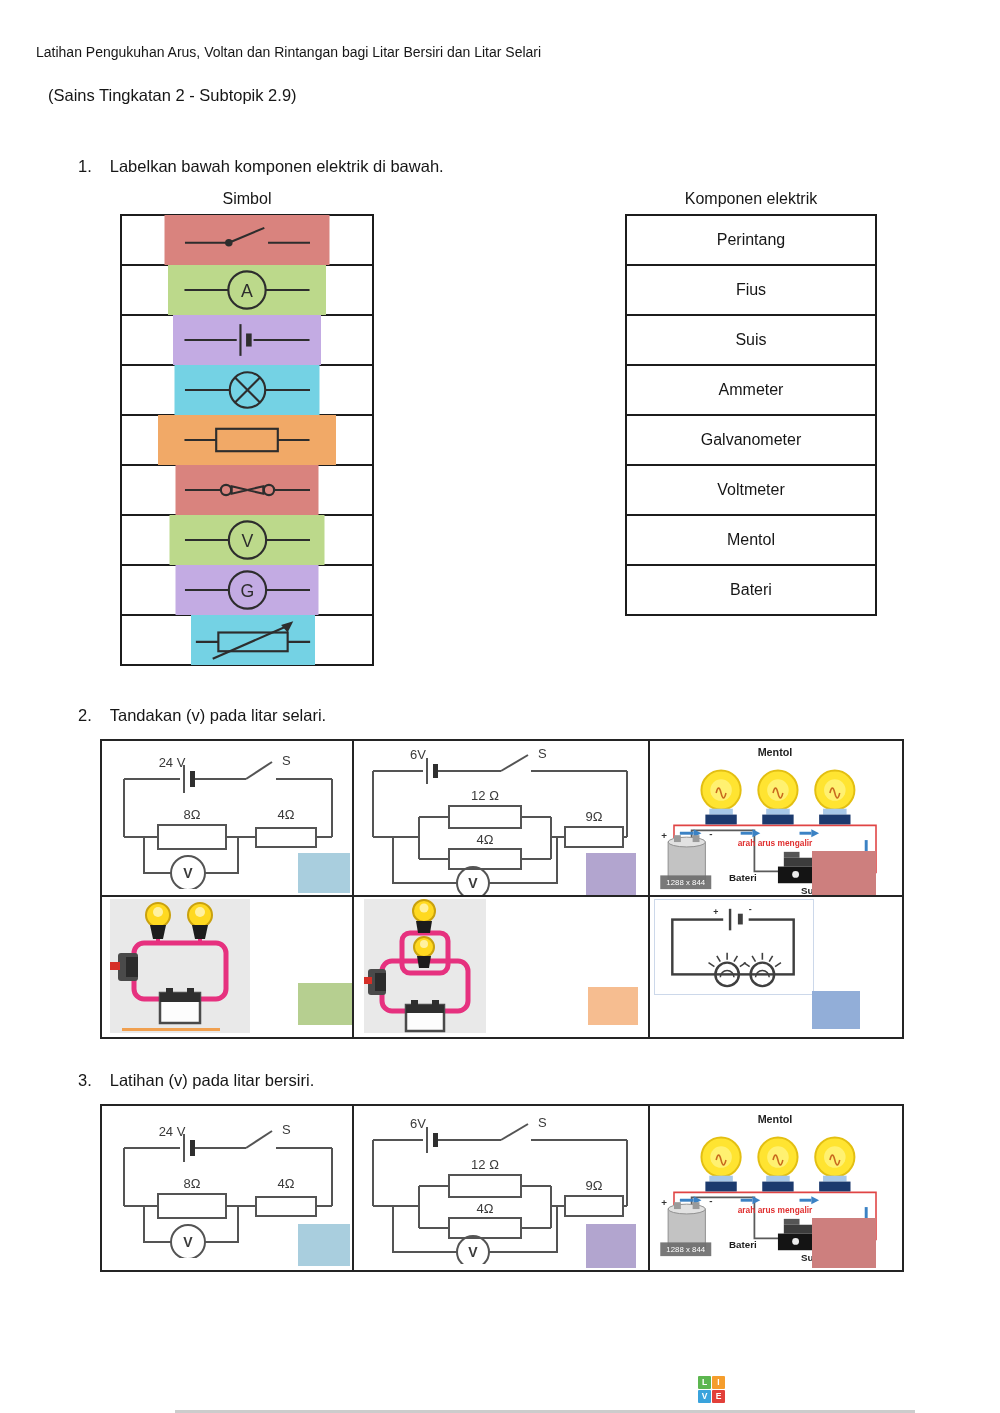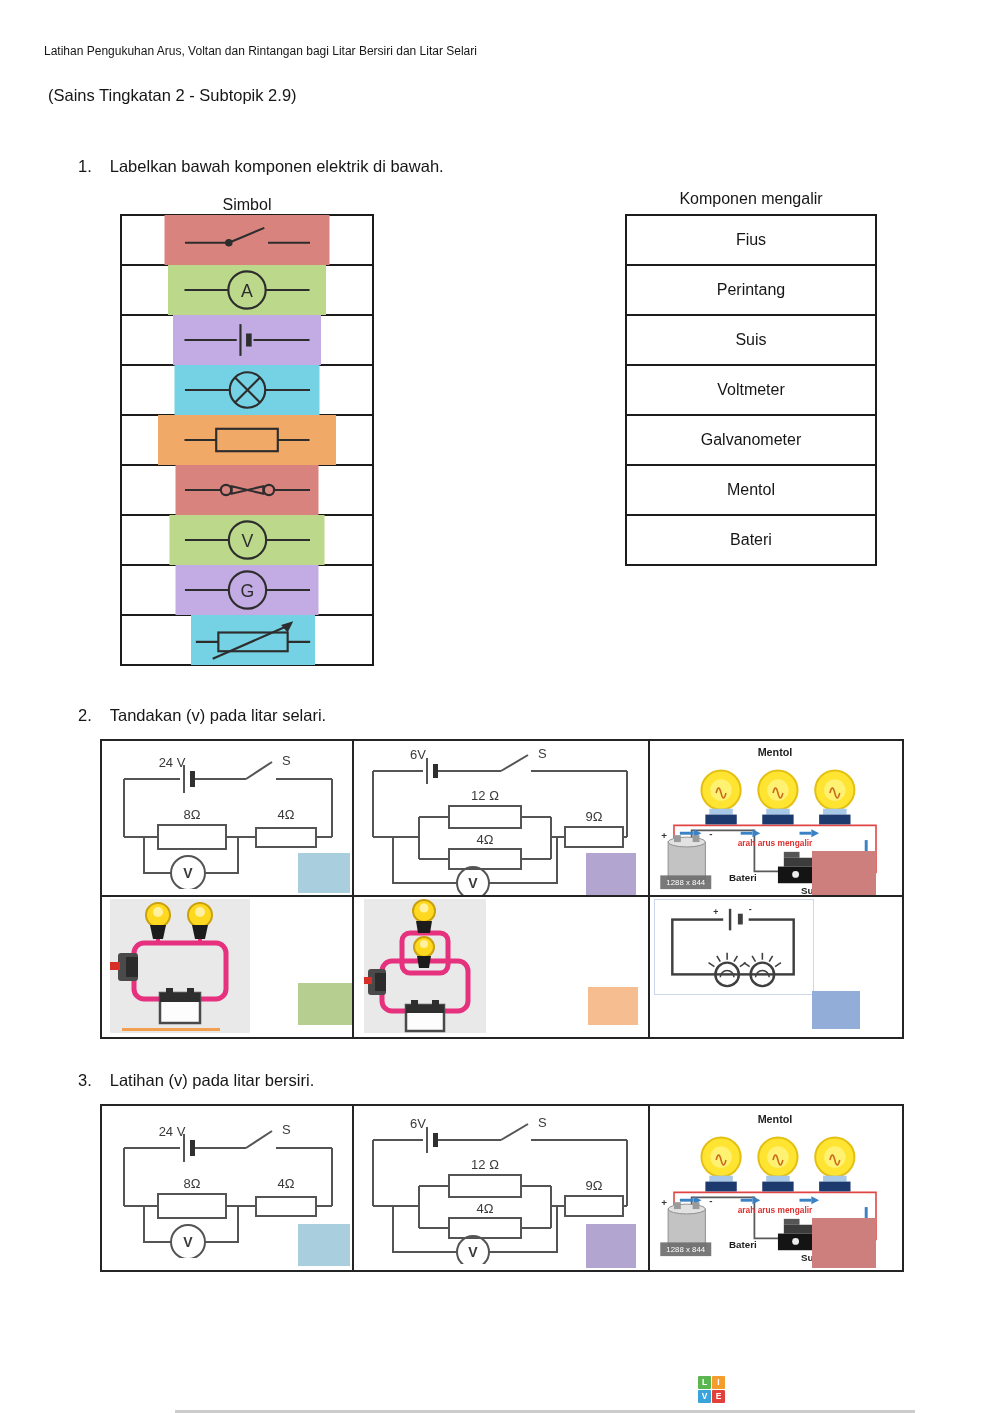--- a/index.html
+++ b/index.html
@@ -1,28 +1,28 @@
 <!DOCTYPE html>
 <html><head>
 <meta charset="utf-8">
 <style>
   html,body{margin:0;padding:0;}
   body{width:1000px;height:1413px;position:relative;background:#ffffff;
        font-family:"Liberation Sans",sans-serif;color:#161616;overflow:hidden;}
   .abs{position:absolute;}
   
-  .title{left:44px;top:44px;font-size:12px;}
+  .title{left:36px;top:44px;font-size:14px;}
   .subtitle{left:48px;top:86px;font-size:16.5px;}
   .qhead{display:flex;gap:18px;font-size:16.5px;}
   .q1head{left:78px;top:157px;}
   .q2head{left:78px;top:706px;}
   .q3head{left:78px;top:1071px;}
   
   .tbl-head{font-size:16px;text-align:center;}
-  .sym-head{left:120px;top:196px;width:254px;}
+  .sym-head{left:120px;top:190px;width:254px;}
   .cmp-head{left:625px;top:190px;width:252px;}
   .sym-table{left:120px;top:214px;width:250px;border:2px solid #1c1c1c;}
   .sym-row{position:relative;height:48px;border-bottom:2px solid #1c1c1c;background:#fff;}
   .sym-row:last-child{border-bottom:none;}
   .sym-tile{position:absolute;top:-1px;left:50%;transform:translateX(-50%);height:50px;
             display:flex;align-items:center;justify-content:center;z-index:2;}
   .sym-row:nth-child(1) .sym-tile{width:165px;}
   .sym-row:nth-child(2) .sym-tile{width:158px;}
   .sym-row:nth-child(3) .sym-tile{width:148px;}
   .sym-row:nth-child(4) .sym-tile{width:145px;}
@@ -201,28 +201,29 @@
       <svg class="symsvg" width="118" height="44" viewBox="0 0 126 44">
         <path class="st" d="M2,24 H26 M100,24 H124" stroke-width="1.8"></path>
         <rect class="st" x="26" y="14" width="74" height="20"></rect>
         <line class="st" x1="20" y1="42" x2="102" y2="6"></line>
         <path class="fl" d="M106,2 L93,6 L100,14 Z"></path>
       </svg>
     </div>
   </div>
 </div>
 
-<div class="abs tbl-head cmp-head">Komponen mengalir</div>
+<div class="abs tbl-head cmp-head">Komponen elektrik</div>
 
 <div class="abs cmp-table">
+  <div class="cmp-row">Perintang</div>
   <div class="cmp-row">Fius</div>
-  <div class="cmp-row">Perintang</div>
   <div class="cmp-row">Suis</div>
+  <div class="cmp-row">Ammeter</div>
+  <div class="cmp-row">Galvanometer</div>
   <div class="cmp-row">Voltmeter</div>
-  <div class="cmp-row">Galvanometer</div>
   <div class="cmp-row">Mentol</div>
   <div class="cmp-row">Bateri</div>
 </div>
 
 <div class="abs qhead q2head">
   <span>2.</span>
   <span>Tandakan (v) pada litar selari.</span>
 </div>
 
 <div class="abs grid q2grid">

